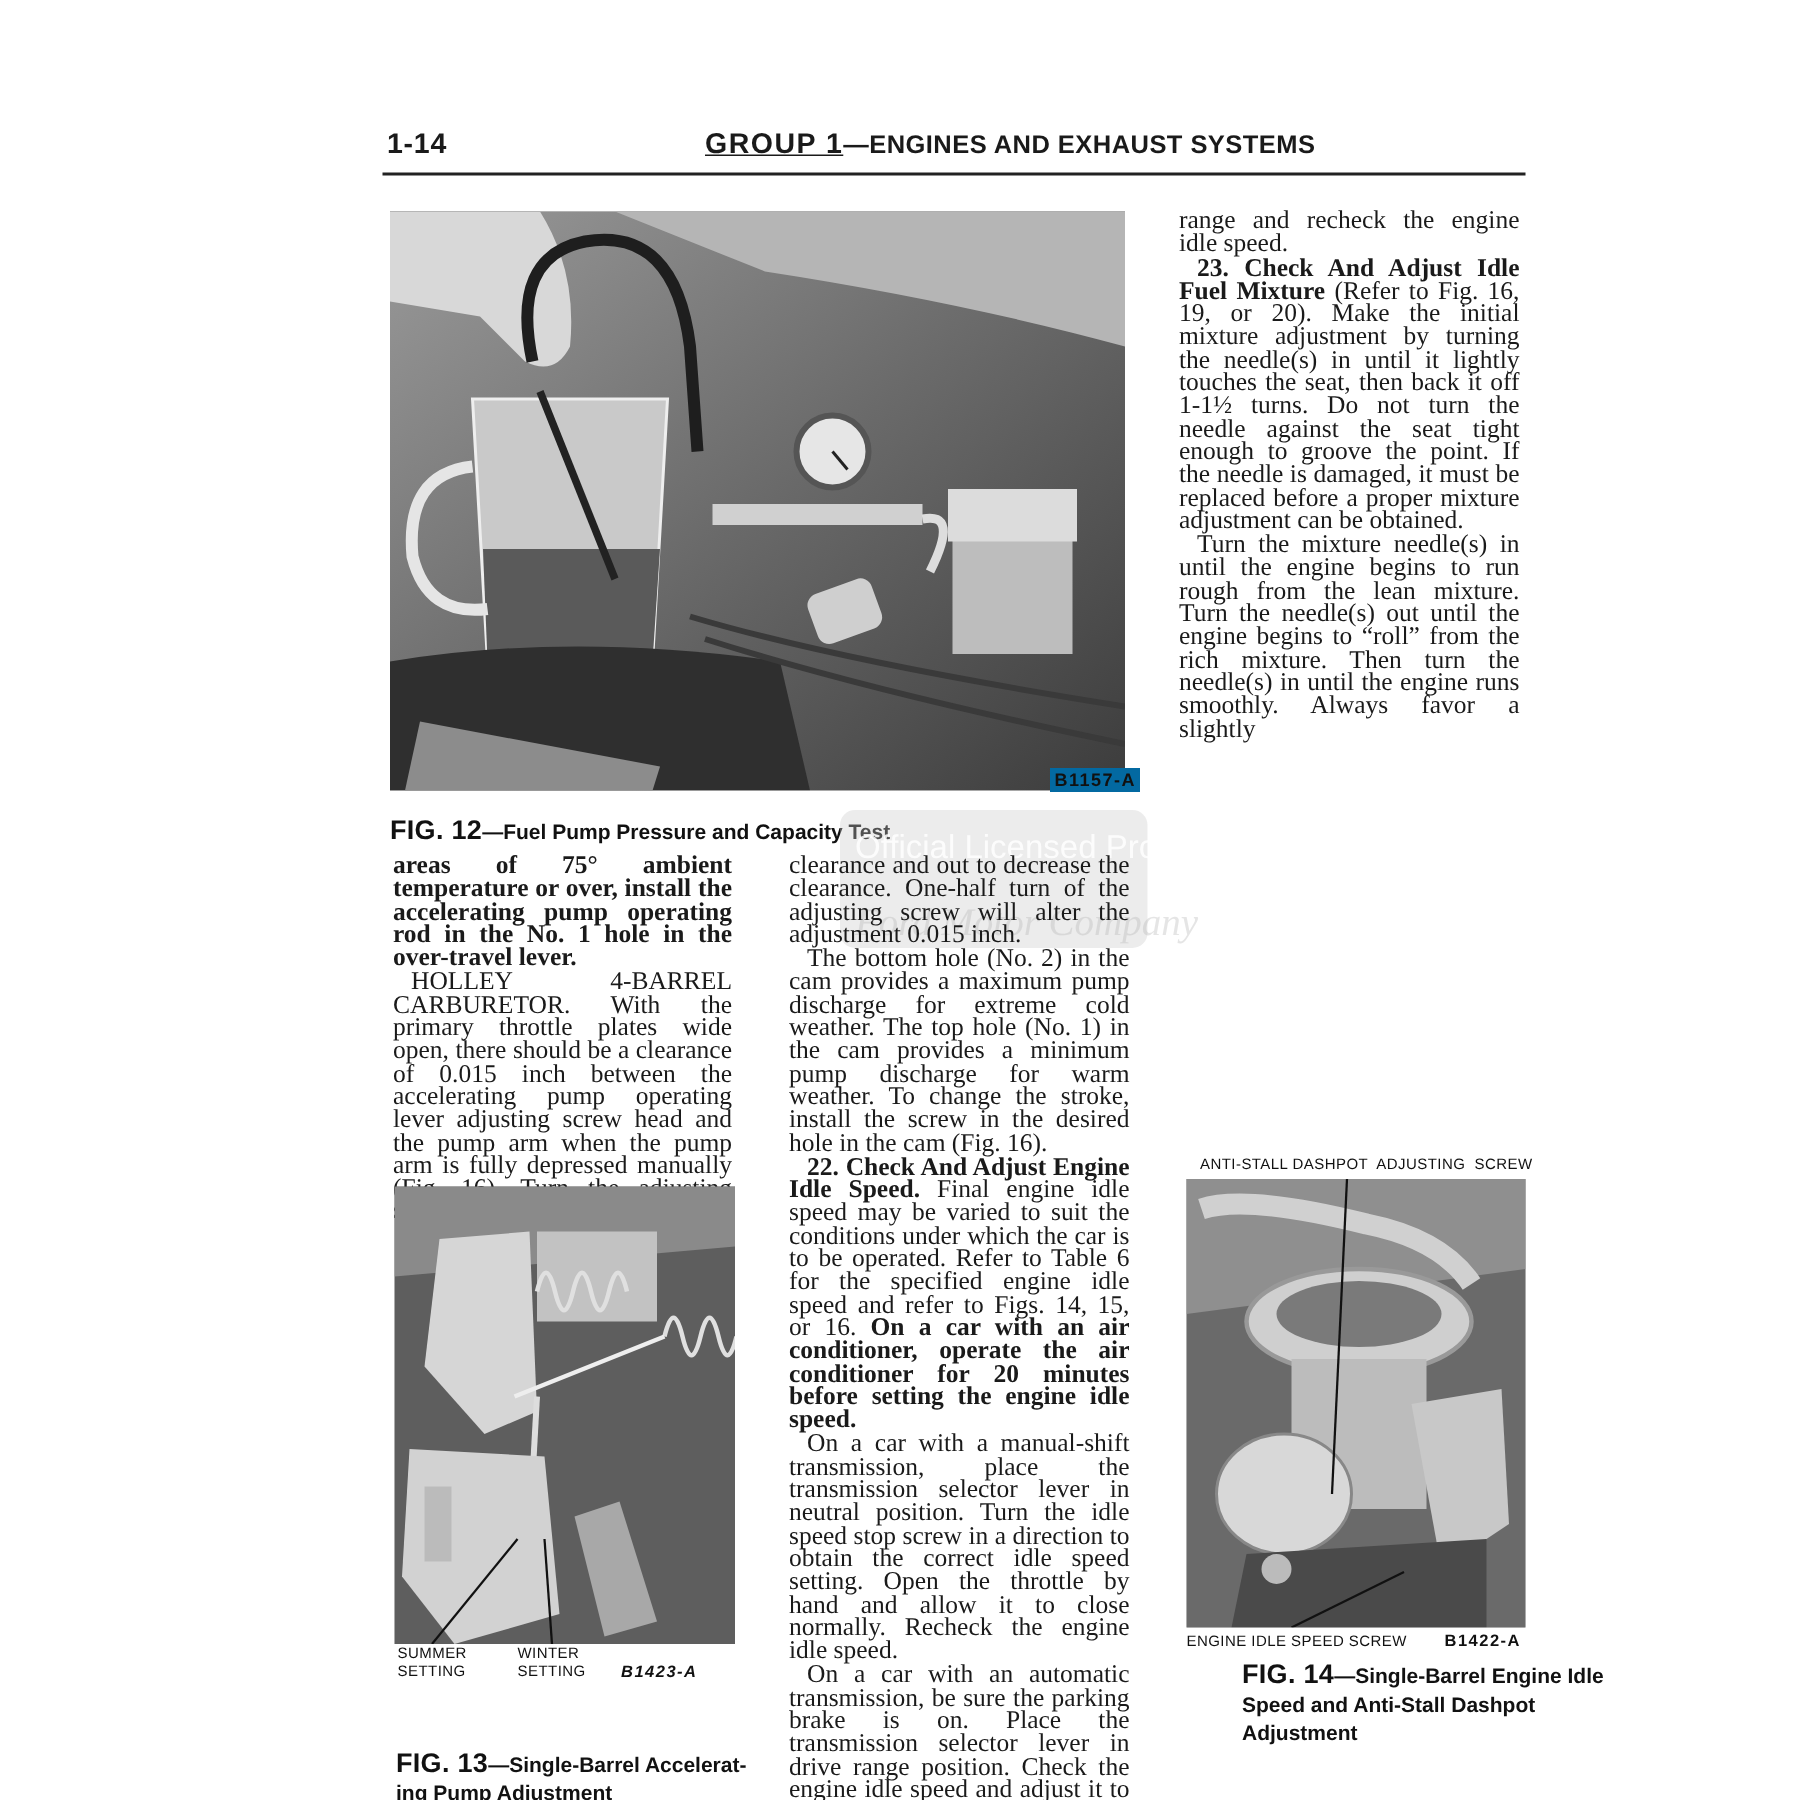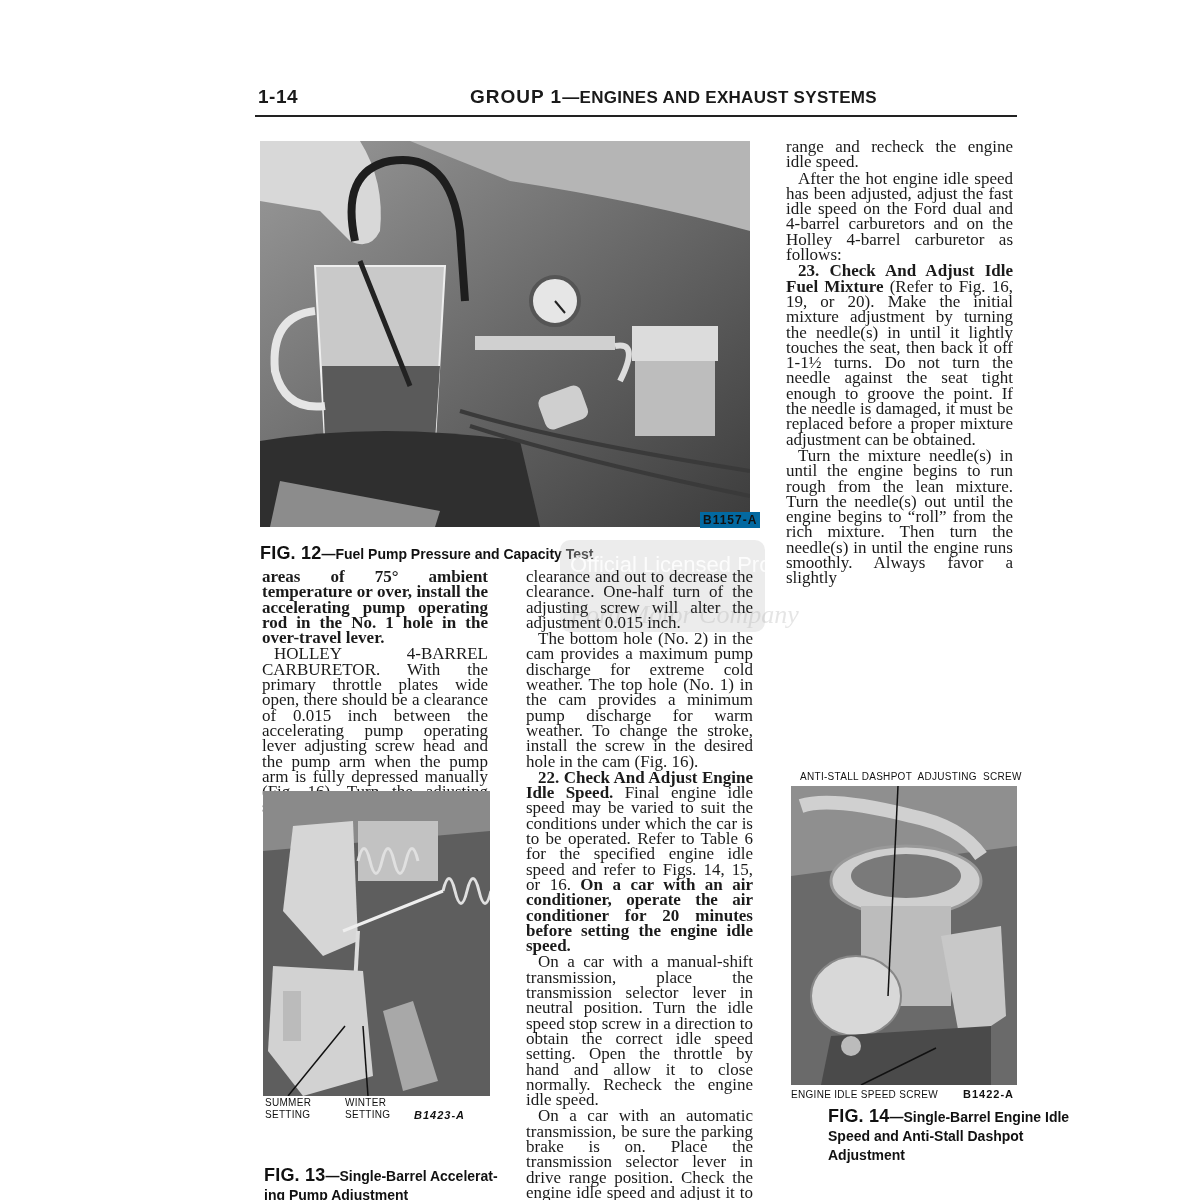--- a/index.html
+++ b/index.html
@@ -1,20 +1,20 @@
 <!DOCTYPE html>
 <html><head>
 <meta charset="utf-8">
 <style>
   html,body{margin:0;padding:0;background:#ffffff;}
   body{width:1200px;height:1200px;position:relative;overflow:hidden;font-family:"Liberation Serif",serif;color:#1a1a1a;}
   .abs{position:absolute;}
   .header-num{left:258px;top:86px;font-family:"Liberation Sans",sans-serif;font-weight:bold;font-size:19px;letter-spacing:0.5px;}
   .header-title{left:470px;top:86px;font-family:"Liberation Sans",sans-serif;font-size:17px;font-weight:bold;letter-spacing:0.3px;white-space:nowrap;}
-  .header-title .grp{font-size:19px;font-weight:900;letter-spacing:1px;}
+  .header-title .grp{font-size:19px;font-weight:900;letter-spacing:1px;text-decoration:underline;}
   .header-rule{left:255px;top:115px;width:762px;height:2px;background:#222;}
   .col{font-size:17px;line-height:15.3px;text-align:justify;}
   .col p{margin:0 0 1px 0;text-indent:12px;}
   .col p.noind{text-indent:0;}
   .col b{font-weight:bold;}
   .photo{background:#6e6e6e;overflow:hidden;}
   .photo svg{display:block;}
   .code{font-family:"Liberation Sans",sans-serif;font-weight:bold;font-size:12px;letter-spacing:1px;color:#111;}
   .code.inv{background:#0369a1;padding:1px 3px;}
   .fig{font-family:"Liberation Sans",sans-serif;font-weight:bold;color:#111;line-height:19px;}
@@ -125,21 +125,20 @@
 <div class="abs col" style="left:526px;top:569px;width:227px;">
   <p class="noind">clearance and out to decrease the clearance. One-half turn of the adjusting screw will alter the adjustment 0.015 inch.</p>
   <p>The bottom hole (No. 2) in the cam provides a maximum pump discharge for extreme cold weather. The top hole (No. 1) in the cam provides a minimum pump discharge for warm weather. To change the stroke, install the screw in the desired hole in the cam (Fig. 16).</p>
   <p><b>22. Check And Adjust Engine Idle Speed.</b><span> Final engine idle speed may be varied to suit the conditions under which the car is to be operated. Refer to Table 6 for the specified engine idle speed and refer to Figs. 14, 15, or 16. </span><b>On a car with an air conditioner, operate the air conditioner for 20 minutes before setting the engine idle speed.</b></p>
   <p>On a car with a manual-shift transmission, place the transmission selector lever in neutral position. Turn the idle speed stop screw in a direction to obtain the correct idle speed setting. Open the throttle by hand and allow it to close normally. Recheck the engine idle speed.</p>
   <p>On a car with an automatic transmission, be sure the parking brake is on. Place the transmission selector lever in drive range position. Check the engine idle speed and adjust it to drive range specifications. Place the selector lever in neutral, accelerate the engine and let it return to idle. Place the selector lever in drive</p>
 </div>
 
 <div class="abs col" style="left:786px;top:139px;width:227px;">
   <p class="noind">range and recheck the engine idle speed.</p>
-  <p>After the hot engine idle speed has been adjusted, adjust the fast idle speed on the Ford dual and 4-barrel carburetors and on the Holley 4-barrel carburetor as follows:</p>
   <p><b>23. Check And Adjust Idle Fuel Mixture</b><span> (Refer to Fig. 16, 19, or 20). Make the initial mixture adjustment by turning the needle(s) in until it lightly touches the seat, then back it off 1-1½ turns. Do not turn the needle against the seat tight enough to groove the point. If the needle is damaged, it must be replaced before a proper mixture adjustment can be obtained.</span></p>
   <p>Turn the mixture needle(s) in until the engine begins to run rough from the lean mixture. Turn the needle(s) out until the engine begins to “roll” from the rich mixture. Then turn the needle(s) in until the engine runs smoothly. Always favor a slightly</p>
 </div>
 
 <div class="abs lbl" style="left:800px;top:771px;white-space:pre;">ANTI-STALL DASHPOT  ADJUSTING  SCREW</div>
 <div class="abs photo" style="left:791px;top:786px;width:226px;height:299px;">
   <svg width="226" height="299" viewBox="0 0 226 299">
     <rect width="226" height="299" fill="#6a6a6a"></rect>
     <path d="M0 0 L226 0 L226 60 L0 90 Z" fill="#8f8f8f"></path>
     <path d="M10 20 Q40 10 120 30 Q170 40 190 70" stroke="#d0d0d0" stroke-width="14" fill="none"></path>

